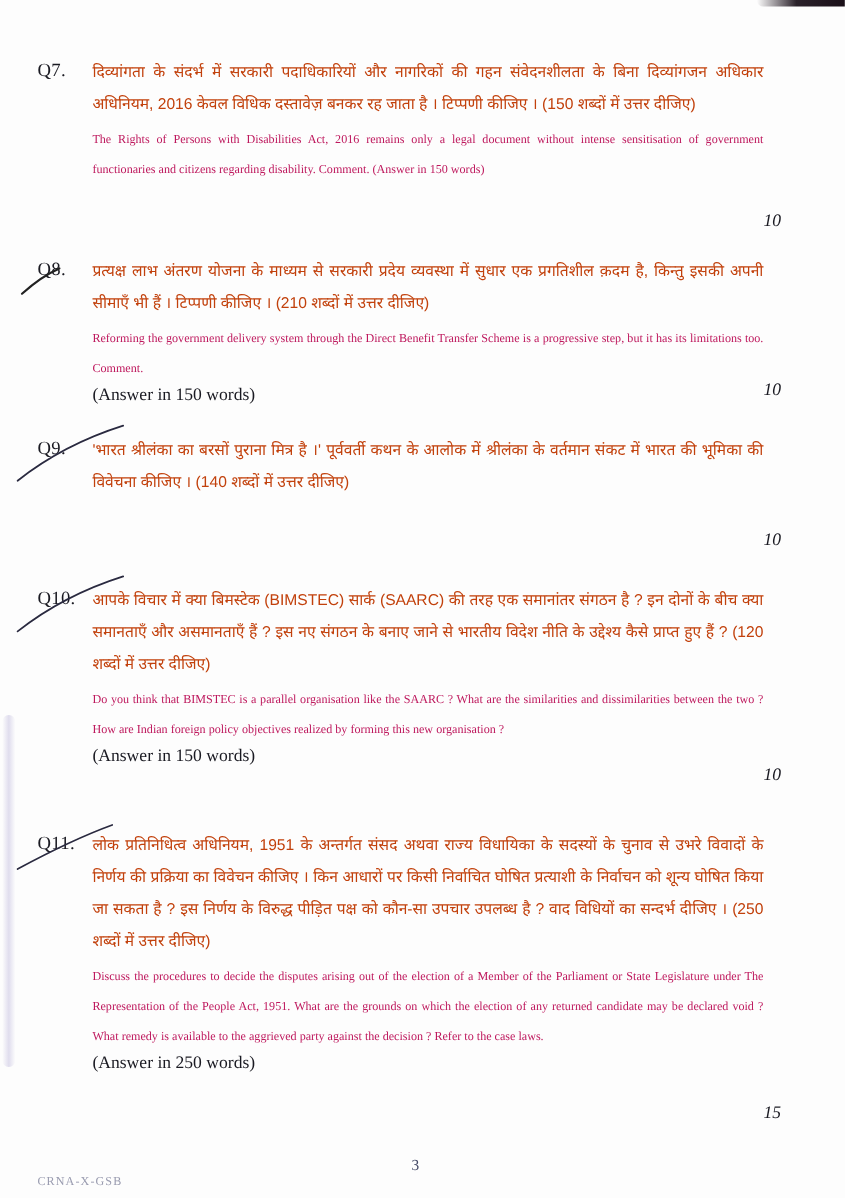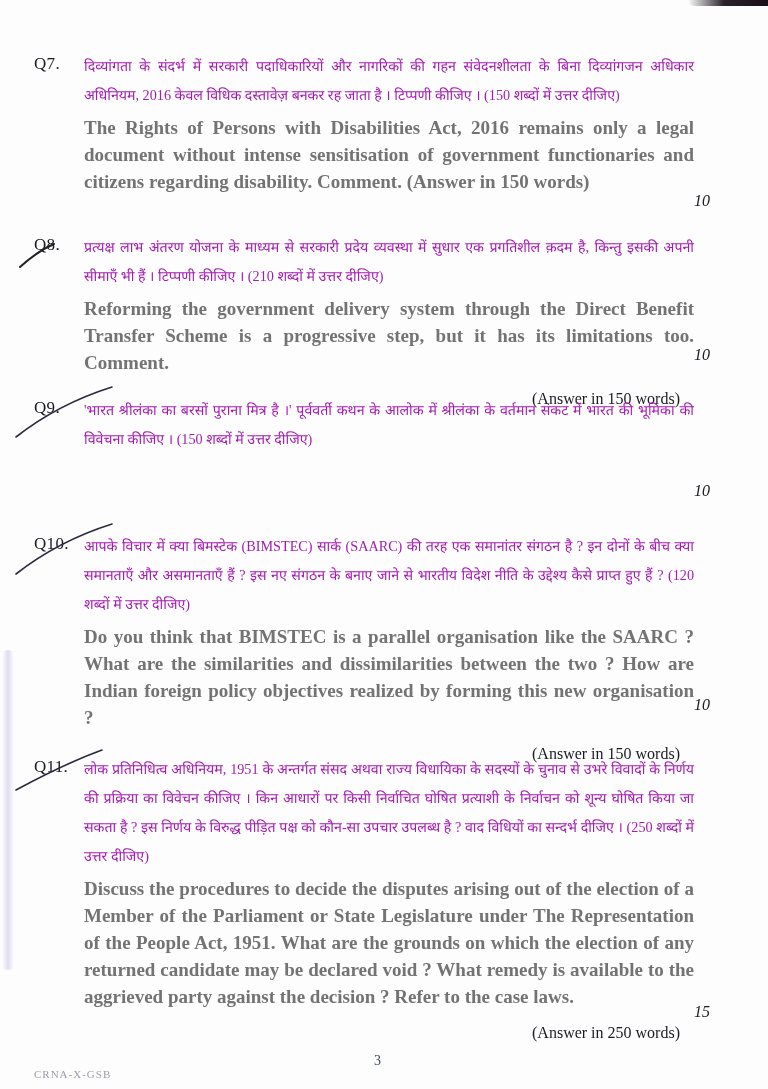--- a/index.html
+++ b/index.html
@@ -24,32 +24,32 @@
       position: absolute; left: 34px; width: 660px;
     }
     .qnum {
       position: absolute; left: 0; top: 0;
       font-weight: normal; font-size: 17px; letter-spacing: 0.3px;
     }
     .body {
       margin-left: 50px; width: 610px;
     }
     .hi {
-      font-family: Liberation Serif, serif;
+      font-family: Liberation Sans, sans-serif;
       font-size: 14.2px; line-height: 29px;
       text-align: justify; text-align-last: left;
-      color: #a21caf;
+      color: #c2410c;
     }
     .en {
-      font-size: 19px; line-height: 27px;
+      font-size: 11px; line-height: 27px;
       text-align: justify; text-align-last: left;
-      margin-top: 4px; color: #737373; font-weight: bold;
+      margin-top: 4px; color: #be185d;
     }
     .ans-right {
-      text-align: right; font-size: 16px; margin-top: 14px; padding-right: 14px;
+      font-size: 16px; margin-top: 2px; padding-right: 14px;
     }
     .marks {
       position: absolute; right: -16px; font-style: italic; font-size: 16px;
     }
     .pen {
       position: absolute; pointer-events: none;
     }
     .page-num {
       position: absolute; left: 374px; top: 1053px; font-size: 14px; color: #444a66;
     }
@@ -80,21 +80,21 @@
       <div class="hi">प्रत्यक्ष लाभ अंतरण योजना के माध्यम से सरकारी प्रदेय व्यवस्था में सुधार एक प्रगतिशील क़दम है, किन्तु इसकी अपनी सीमाएँ भी हैं । टिप्पणी कीजिए ।  (210 शब्दों में उत्तर दीजिए)</div>
       <div class="en">Reforming the government delivery system through the Direct Benefit Transfer Scheme is a progressive step, but it has its limitations too. Comment.</div>
       <div class="ans-right">(Answer in 150 words)</div>
     </div>
     <span class="marks" style="top:113px;">10</span>
   </div>
 
   <div class="q" style="top:396px;">
     <span class="qnum" style="top:2px;">Q9.</span>
     <div class="body">
-      <div class="hi">'भारत श्रीलंका का बरसों पुराना मित्र है ।' पूर्ववर्ती कथन के आलोक में श्रीलंका के वर्तमान संकट में भारत की भूमिका की विवेचना कीजिए । (150 शब्दों में उत्तर दीजिए)</div>
+      <div class="hi">'भारत श्रीलंका का बरसों पुराना मित्र है ।' पूर्ववर्ती कथन के आलोक में श्रीलंका के वर्तमान संकट में भारत की भूमिका की विवेचना कीजिए । (140 शब्दों में उत्तर दीजिए)</div>
     </div>
     <span class="marks" style="top:86px;">10</span>
   </div>
 
   <div class="q" style="top:532px;">
     <span class="qnum" style="top:2px;">Q10.</span>
     <div class="body">
       <div class="hi">आपके विचार में क्या बिमस्टेक (BIMSTEC) सार्क (SAARC) की तरह एक समानांतर संगठन है ? इन दोनों के बीच क्या समानताएँ और असमानताएँ हैं ? इस नए संगठन के बनाए जाने से भारतीय विदेश नीति के उद्देश्य कैसे प्राप्त हुए हैं ? (120 शब्दों में उत्तर दीजिए)</div>
       <div class="en">Do you think that BIMSTEC is a parallel organisation like the SAARC ? What are the similarities and dissimilarities between the two ? How are Indian foreign policy objectives realized by forming this new organisation ?</div>
       <div class="ans-right">(Answer in 150 words)</div>

